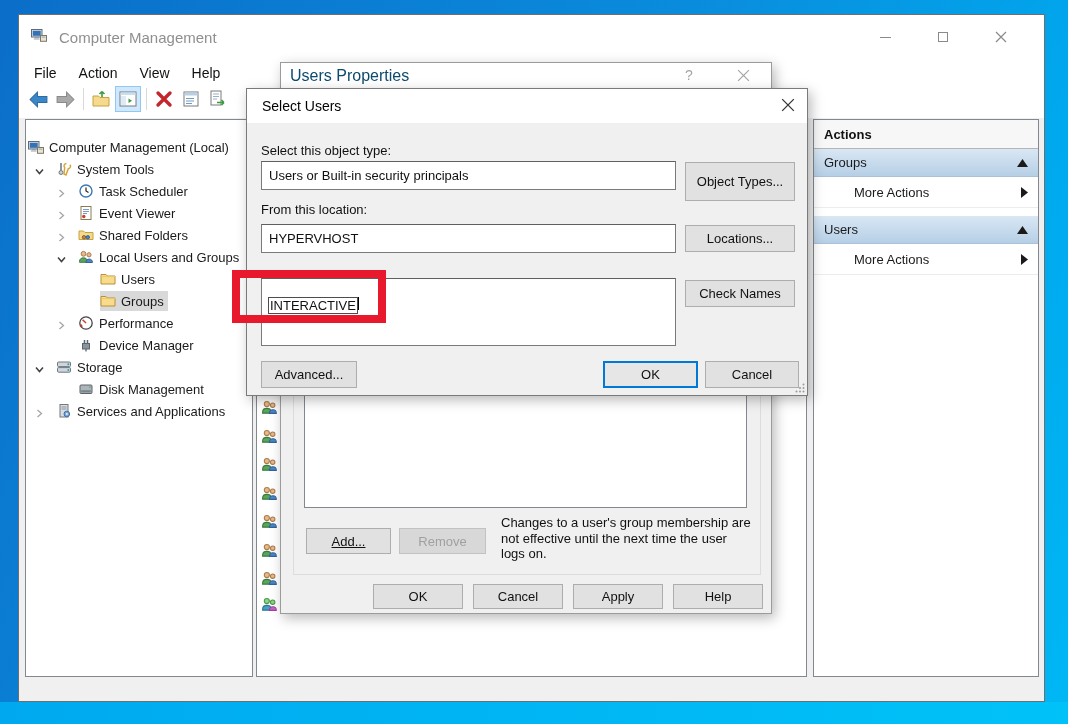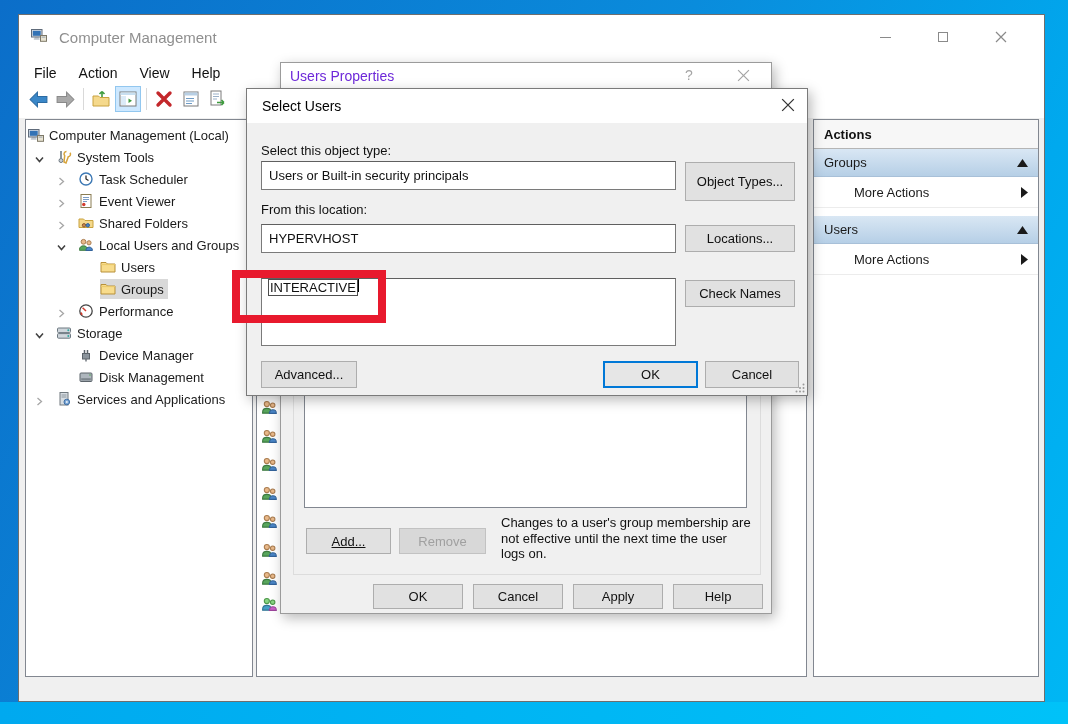--- a/index.html
+++ b/index.html
@@ -45,38 +45,38 @@
   .act-header{height:28px;display:flex;align-items:center;padding:0 10px;font-size:13px;color:#1a1a1a;
      background:linear-gradient(#d9e7f4,#b6cfe6);border-bottom:1px solid #a8c0d8;}
   .act-header .spring,.act-row .spring{flex:1;}
   .act-row{height:31px;display:flex;align-items:center;padding:0 10px 0 40px;font-size:13px;color:#1a1a1a;
      background:#fff;border-bottom:1px solid #ececec;}
   
   .dialog{position:absolute;background:#f0f0f0;border:1px solid #9b9b9b;box-shadow:3px 4px 12px rgba(0,0,0,.28);}
   .dlg-titlebar{position:absolute;left:0;top:0;width:100%;background:#fff;display:flex;align-items:center;}
   #up-dialog{left:280px;top:62px;width:492px;height:552px;z-index:20;}
   #up-dialog .dlg-titlebar{height:26px;}
-  #up-title{margin-left:9px;font-size:14px;color:#6d28d9;}
+  #up-title{margin-left:9px;font-size:16px;color:#0c4a6e;}
   #up-help{position:absolute;left:398px;top:4px;width:20px;text-align:center;font-size:14px;color:#a5a5a5;}
   #up-close{position:absolute;left:452px;top:5px;width:20px;text-align:center;}
   #up-tabpage{position:absolute;left:12px;top:40px;width:468px;height:472px;border:1px solid #dcdcdc;background:#f0f0f0;}
   #up-list{position:absolute;left:23px;top:270px;width:443px;height:175px;background:#fff;border:1px solid #828790;}
   #up-note{position:absolute;left:220px;top:452px;width:252px;font-size:13px;line-height:15.5px;color:#111;}
   .btn{position:absolute;display:flex;align-items:center;justify-content:center;font-size:13px;color:#111;
      background:#e1e1e1;border:1px solid #adadad;}
   .btn.default{border:1px solid #0078d7;box-shadow:inset 0 0 0 1px #0078d7;background:#e6e6e6;}
   .btn.disabled{background:#d8d8d8;border-color:#c2c2c2;color:#a0a0a0;}
   #su-dialog{left:246px;top:88px;width:562px;height:308px;z-index:30;border:1px solid #7a7a7a;}
   #su-dialog .dlg-titlebar{height:34px;}
   #su-title{margin-left:15px;font-size:14px;color:#000;}
   #su-close{position:absolute;left:530px;top:9px;width:22px;text-align:center;}
   .dlabel{position:absolute;font-size:13px;color:#111;white-space:nowrap;}
   .field{position:absolute;background:#fff;border:1px solid #7a7a7a;border-top-color:#5f5f5f;
      display:flex;align-items:center;padding:0 7px;font-size:13px;color:#111;}
-  #su-names{align-items:flex-start;padding:0 6px;}
+  #su-names{align-items:flex-start;padding:18px 6px;}
   #su-names-text{border:1px solid #4d4d4d;padding:0 1px;font-size:13px;line-height:15px;}
   .caret{display:inline-block;width:1px;height:13px;background:#000;vertical-align:middle;margin-left:0px;}
   .link{color:#0066cc;text-decoration:underline;}
   #grip{position:absolute;right:2px;bottom:2px;width:10px;height:10px;}
   
   #redbox{position:absolute;left:232px;top:270px;width:154px;height:53px;border:8px solid #e8192d;z-index:40;}
 </style>
 </head>
 <body>
 
@@ -160,21 +160,21 @@
         <span class="tbtn">
           <svg viewBox="0 0 20 20" width="20" height="20">
             <rect x="3" y="2" width="10" height="14" fill="#fff" stroke="#7a7a7a"></rect>
             <path d="M5 5h6M5 7.5h6M5 10h4" stroke="#9ab0c8"></path>
             <path d="M9 13.5h7M16 13.5L13.5 11M16 13.5L13.5 16" stroke="#3f9b3f" stroke-width="1.6" fill="none"></path>
           </svg>
         </span>
       </div>
 
     <div id="tree-pane" class="pane">
-      <div id="tree" style="padding-top:4px;">
+      <div id="tree" style="padding-top:16px;">
           <div class="trow">
             <span class="tlabelwrap" style="left: 2px;">
               <span class="ticon"><svg viewBox="0 0 16 16" width="16" height="16">
                   <rect x="0.5" y="2.5" width="10.5" height="7.5" fill="#d7dde4" stroke="#5f6b7a"></rect>
                   <rect x="1.8" y="3.8" width="7.9" height="5" fill="#3272b5"></rect>
                   <rect x="3.6" y="10.3" width="4.2" height="1" fill="#8a94a0"></rect>
                   <rect x="2.8" y="11.4" width="5.8" height="1.2" fill="#aab3bd"></rect>
                   <rect x="9.5" y="8.5" width="6" height="5.8" fill="#e9e4d3" stroke="#7d7867"></rect>
                   <rect x="10.6" y="9.6" width="3.8" height="1" fill="#9aa4ac"></rect>
                 </svg></span>
@@ -271,41 +271,41 @@
             <span class="tlabelwrap" style="left: 52px;">
               <span class="ticon"><svg viewBox="0 0 16 16" width="16" height="16">
                   <circle cx="8" cy="8" r="6.2" fill="#fff" stroke="#444" stroke-width="1.3"></circle>
                   <path d="M8 8L4.6 4.8" stroke="#d23b2e" stroke-width="1.5"></path>
                   <path d="M3 9.5a5.3 5.3 0 0 0 1.2 2.4" stroke="#d23b2e" stroke-width="1.6" fill="none"></path>
                 </svg></span>
               <span class="tlabel">Performance</span>
             </span>
           </div>
           <div class="trow">
+            <span class="tlabelwrap" style="left: 52px;">
+              <span class="ticon"><svg viewBox="0 0 16 16" width="16" height="16">
+                  <rect x="4.5" y="6.5" width="7" height="5.5" fill="#8b949c" stroke="#5c646b"></rect>
+                  <path d="M6.5 6.5V3M9.5 6.5V3" stroke="#5c646b" stroke-width="1.5"></path>
+                  <path d="M8 12v2.5" stroke="#5c646b" stroke-width="1.3"></path>
+                </svg></span>
+              <span class="tlabel">Device Manager</span>
+            </span>
+          </div>
+          <div class="trow">
             <span class="chev" style="left: 8px;"><svg width="11" height="11" viewBox="0 0 11 11">
                 <path d="M2 3.5l3.5 4L9 3.5" fill="none" stroke="#404040" stroke-width="1.5"></path>
               </svg></span>
             <span class="tlabelwrap" style="left: 30px;">
               <span class="ticon"><svg viewBox="0 0 16 16" width="16" height="16">
                   <rect x="1.5" y="3" width="13" height="4.6" rx="1" fill="#cfd6dc" stroke="#6d7880"></rect>
                   <rect x="1.5" y="8.6" width="13" height="4.6" rx="1" fill="#cfd6dc" stroke="#6d7880"></rect>
                   <circle cx="12.3" cy="5.3" r="1" fill="#2fa7a0"></circle>
                   <circle cx="12.3" cy="10.9" r="1" fill="#2fa7a0"></circle>
                 </svg></span>
               <span class="tlabel">Storage</span>
-            </span>
-          </div>
-          <div class="trow">
-            <span class="tlabelwrap" style="left: 52px;">
-              <span class="ticon"><svg viewBox="0 0 16 16" width="16" height="16">
-                  <rect x="4.5" y="6.5" width="7" height="5.5" fill="#8b949c" stroke="#5c646b"></rect>
-                  <path d="M6.5 6.5V3M9.5 6.5V3" stroke="#5c646b" stroke-width="1.5"></path>
-                  <path d="M8 12v2.5" stroke="#5c646b" stroke-width="1.3"></path>
-                </svg></span>
-              <span class="tlabel">Device Manager</span>
             </span>
           </div>
           <div class="trow">
             <span class="tlabelwrap" style="left: 52px;">
               <span class="ticon"><svg viewBox="0 0 16 16" width="16" height="16">
                   <rect x="2" y="4" width="12" height="8.5" rx="1" fill="#aeb6bd" stroke="#5c646b"></rect>
                   <rect x="3.2" y="9.2" width="9.6" height="2.2" fill="#7d858c"></rect>
                   <circle cx="12" cy="6" r=".7" fill="#3ea33e"></circle>
                 </svg></span>
               <span class="tlabel">Disk Management</span>

